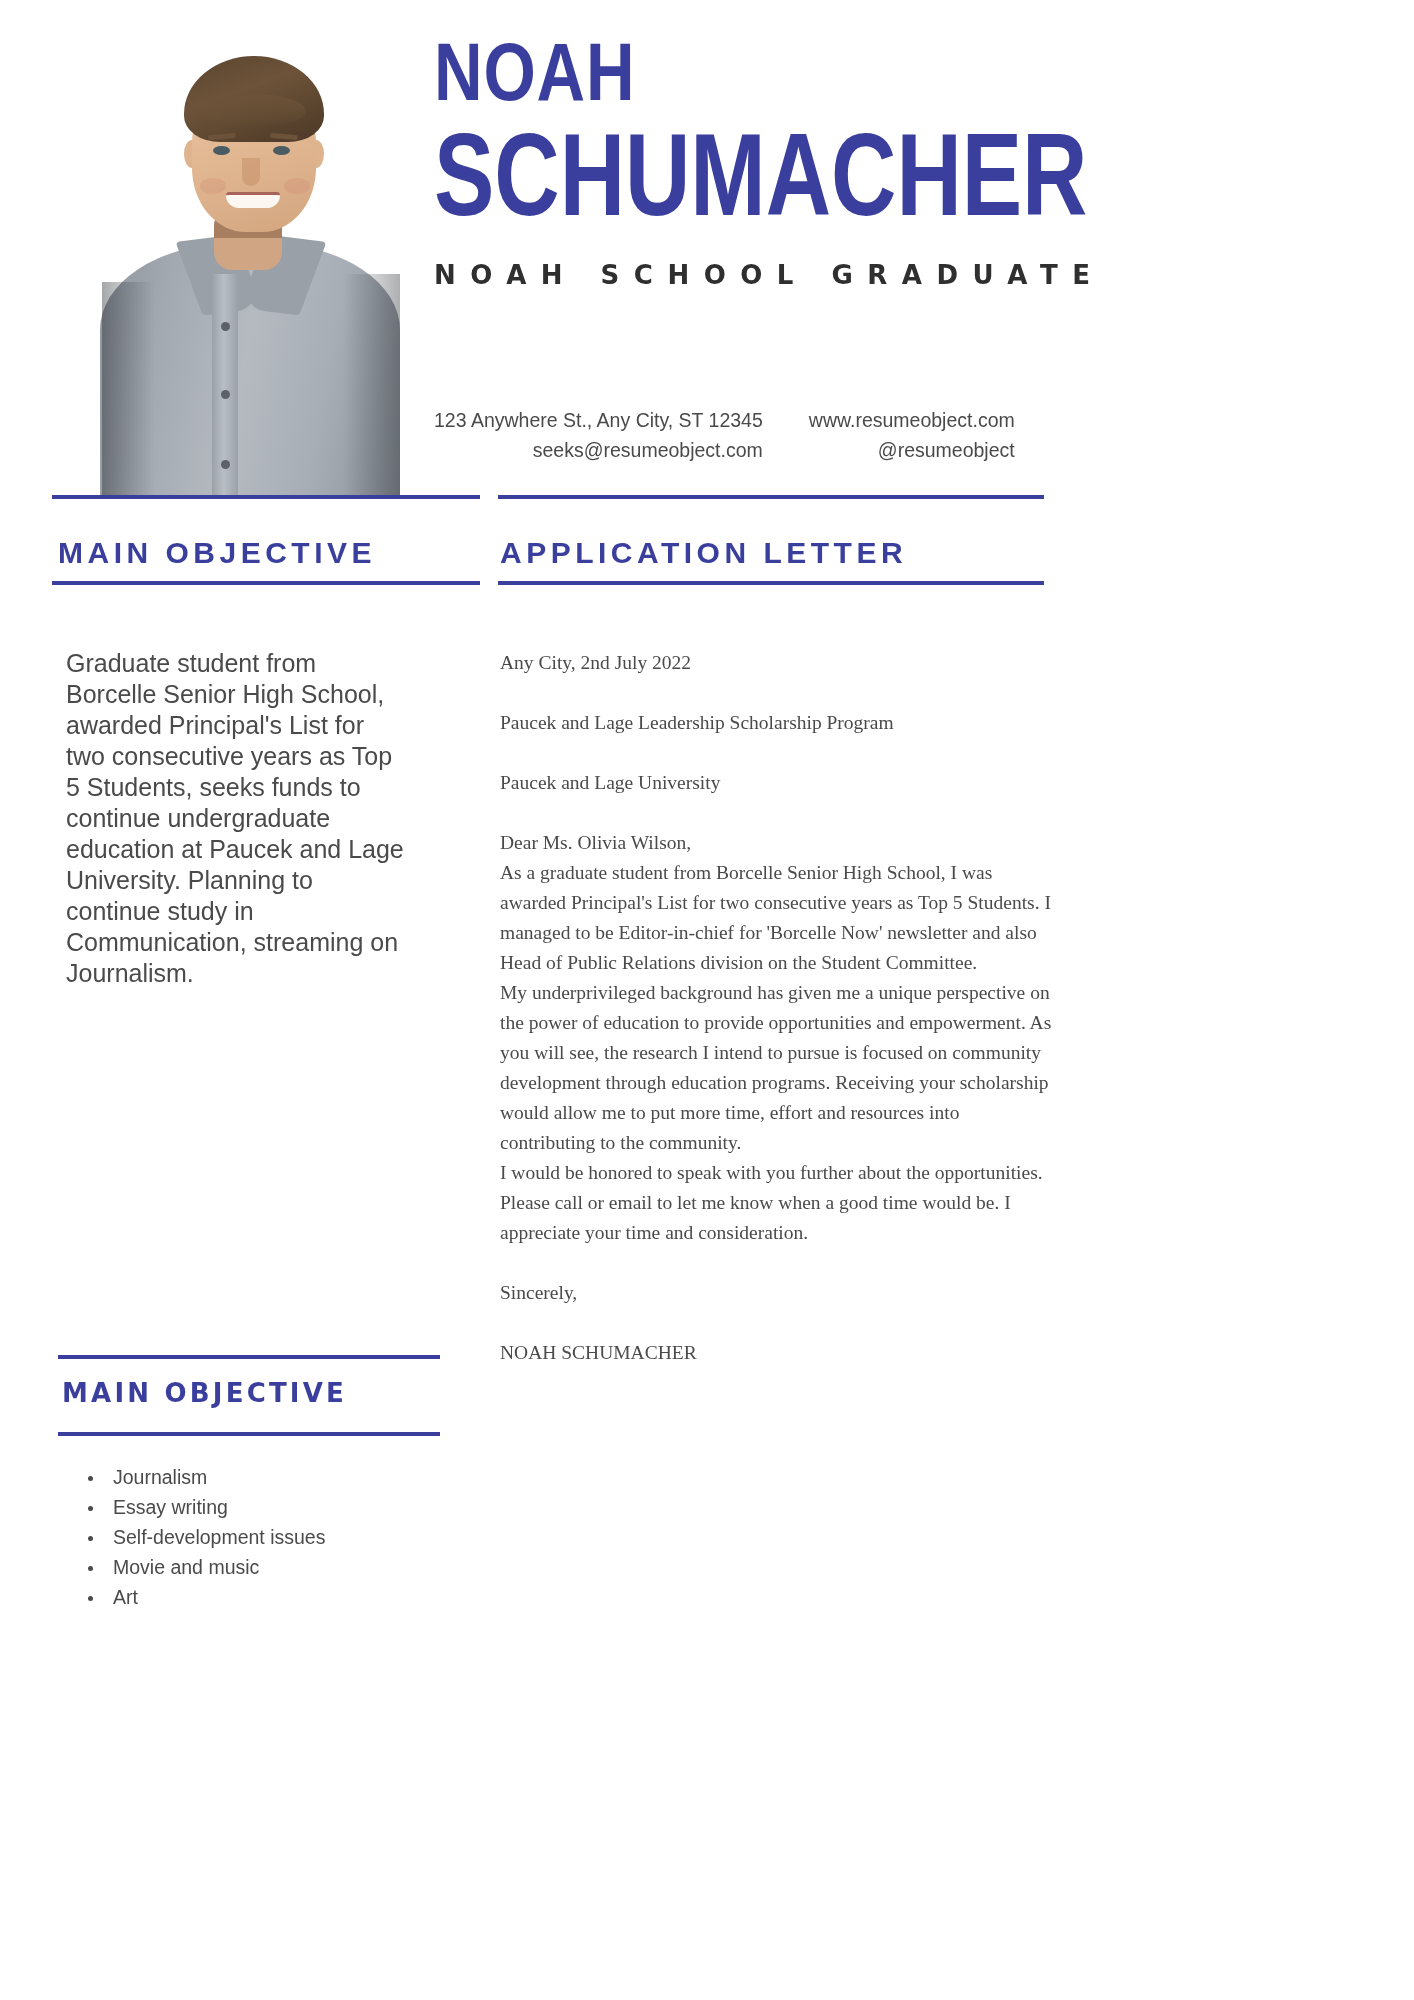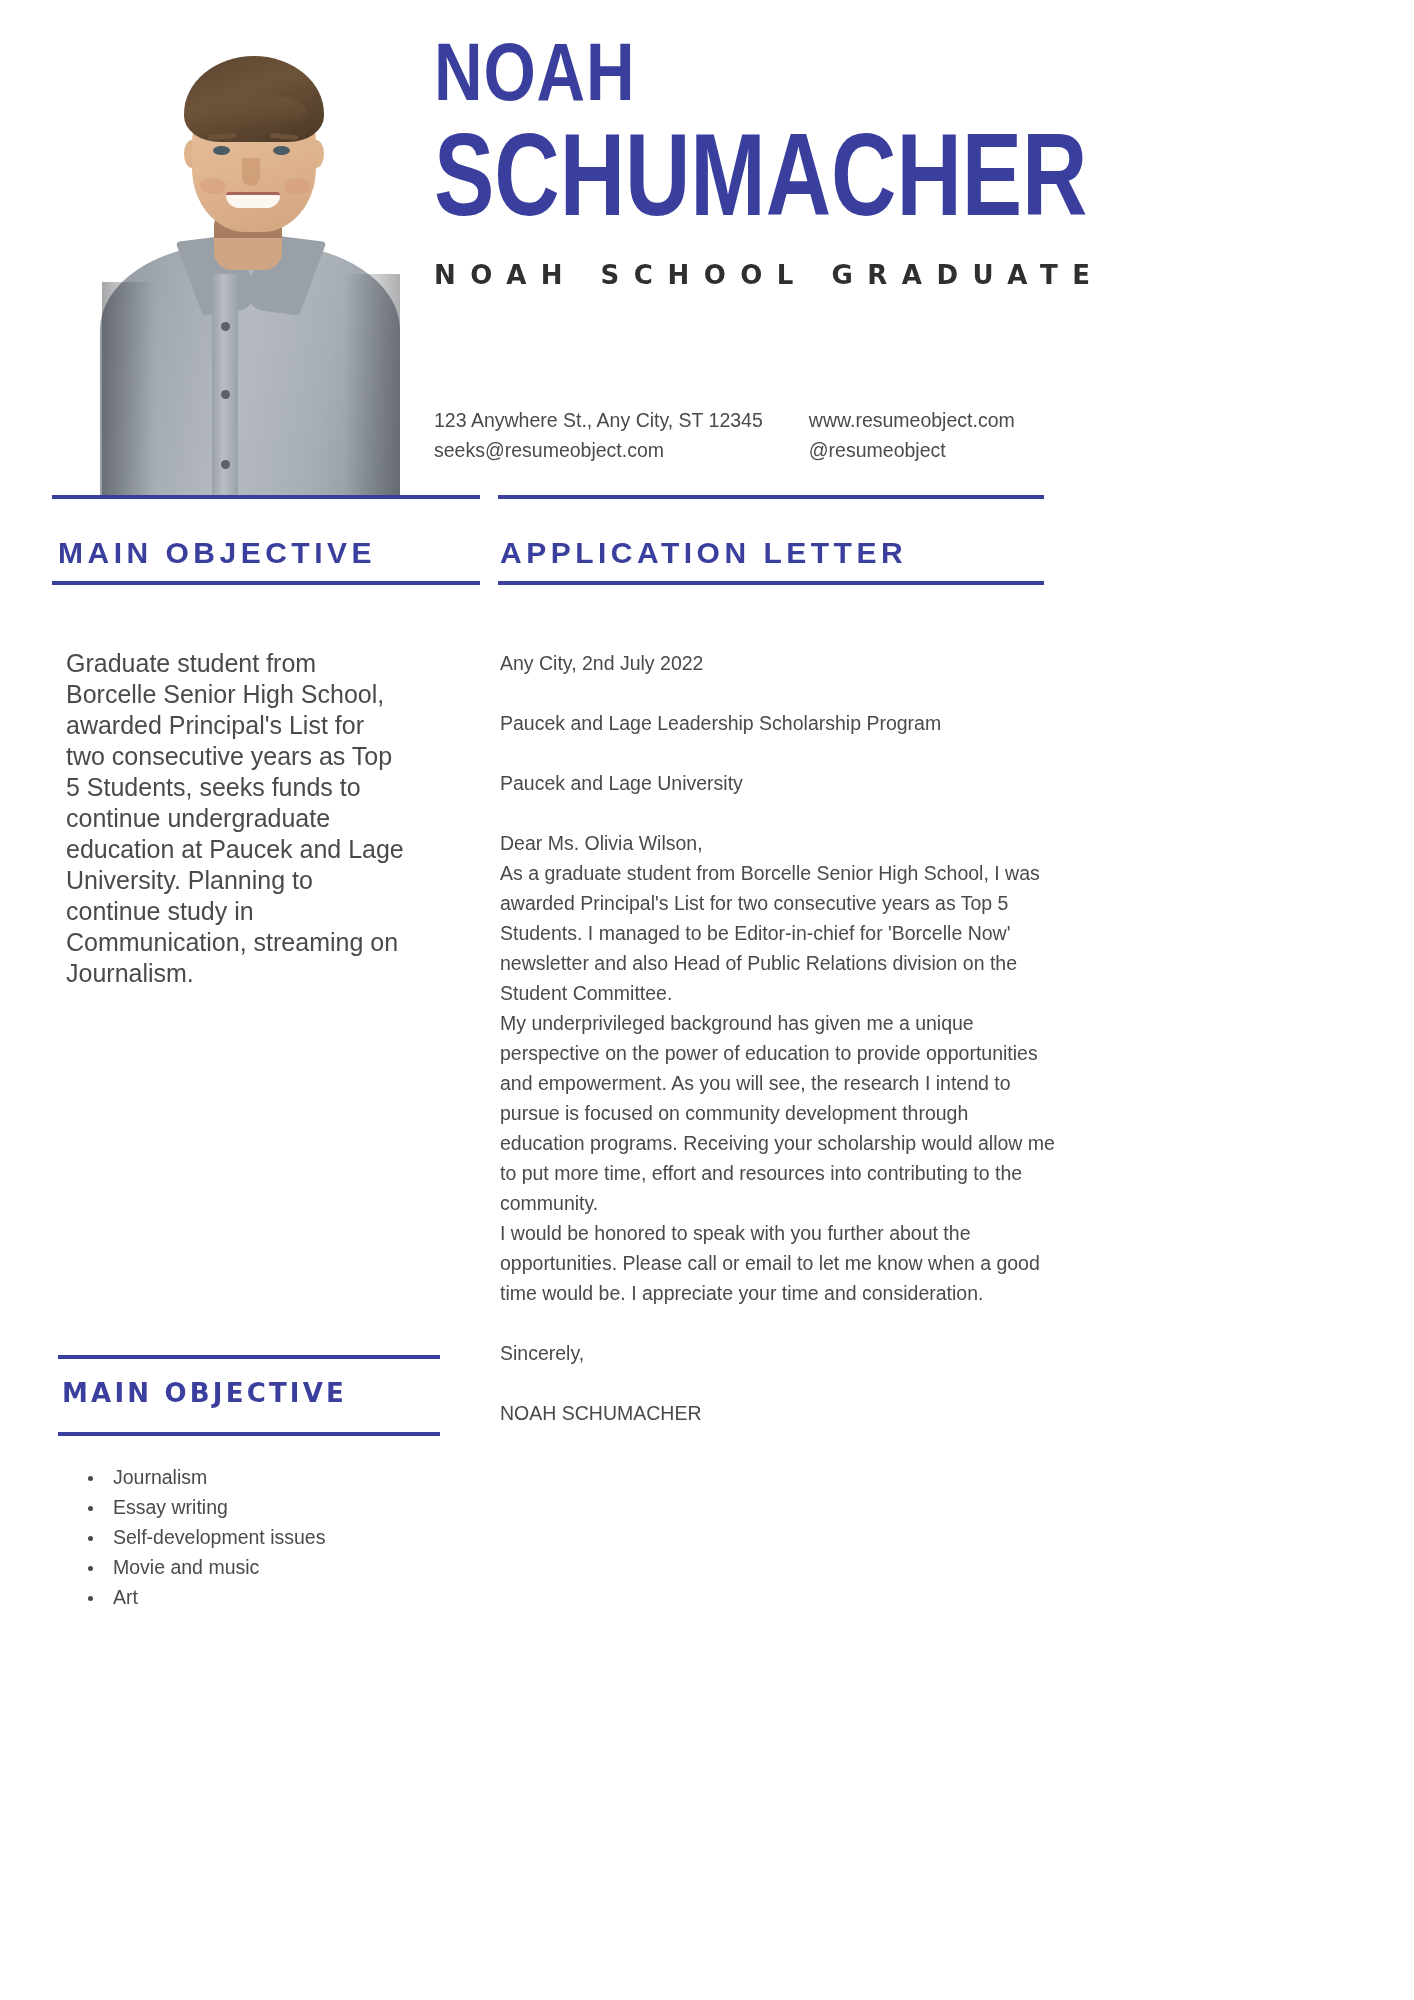--- a/index.html
+++ b/index.html
@@ -280,20 +280,21 @@
   .contact {
     position: absolute;
     left: 434px;
     top: 405px;
     width: 600px;
     display: flex;
     gap: 46px;
     font-size: 19.5px;
     line-height: 30px;
     color: #4a4a4a;
+    text-align: right;
   }
   .contact-col { white-space: nowrap; }
 
   
   .rule {
     position: absolute;
     height: 4px;
     background: #3a3f9e;
   }
   .rule-top-left  { left: 52px;  top: 495px; width: 428px; }
@@ -367,20 +368,21 @@
 
   
   .letter {
     position: absolute;
     left: 500px;
     top: 648px;
     width: 556px;
     font-size: 19.5px;
     line-height: 30px;
     color: #4a4a4a;
+    font-family: Liberation Serif, serif;
   }
   .letter p { margin: 0; }
   .letter .gap { height: 30px; }
   .letter .blk { margin: 0; }
 </style>
 </head>
 <body>
 
 <div class="page">
 

